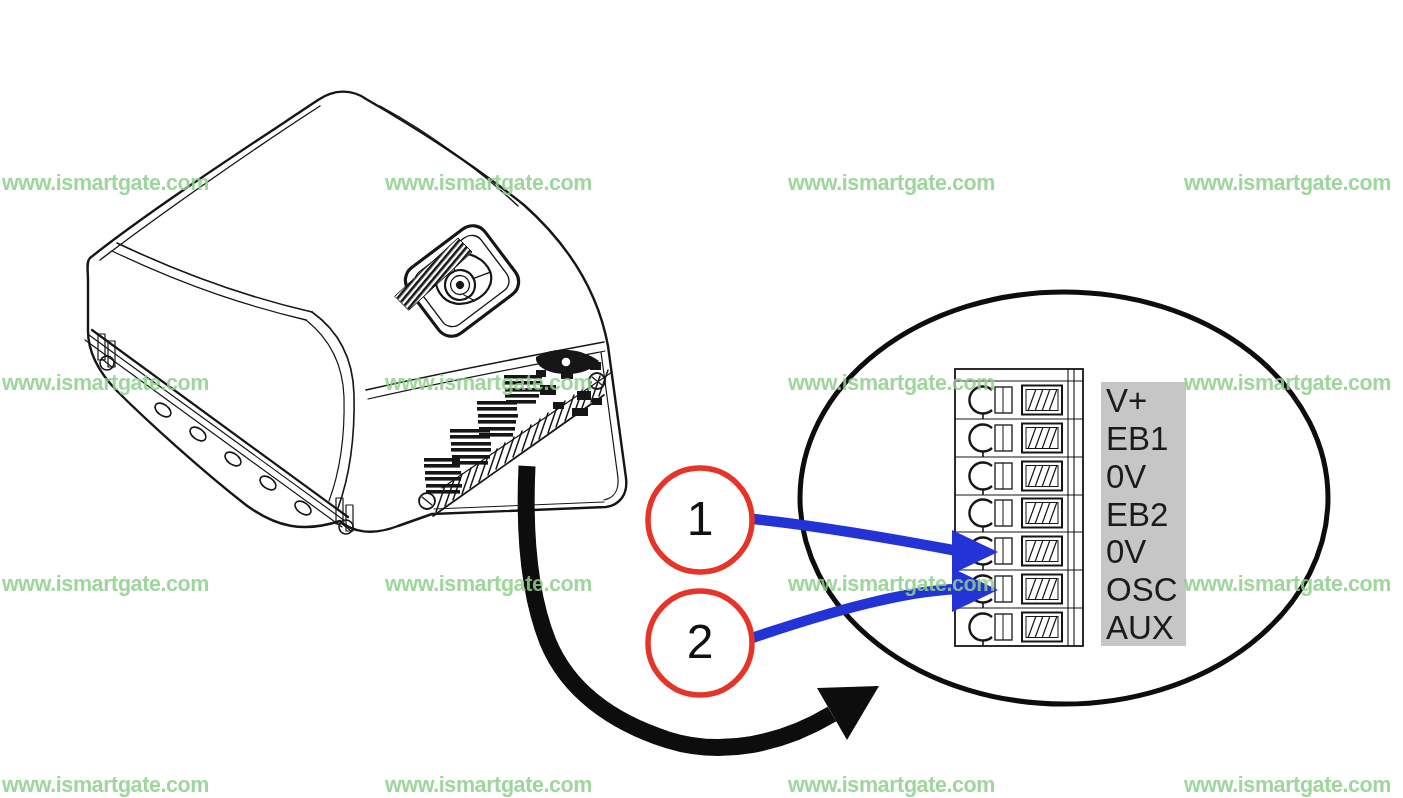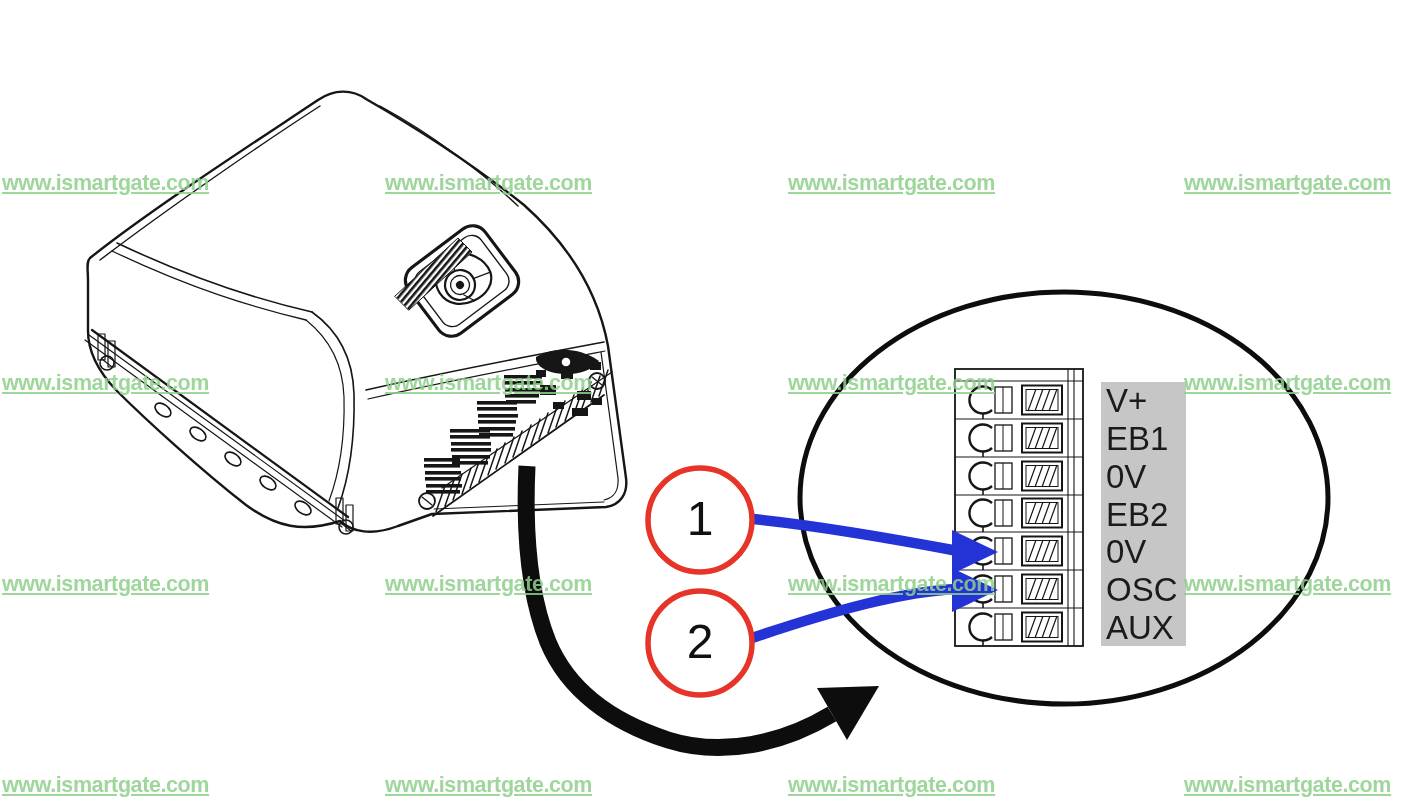--- a/index.html
+++ b/index.html
@@ -23,21 +23,20 @@
   .callout-num{
     position:absolute;z-index:1;transform:translate(-50%,-54%);
     font-size:48px;color:#111;font-family:"Liberation Sans",sans-serif;
   }
   
   .wm{
     position:absolute;z-index:2;width:210px;
     font-size:21.5px;font-weight:bold;letter-spacing:-0.4px;
     color:#8ecf8b;opacity:0.85;white-space:nowrap;
     font-family:"Liberation Sans",sans-serif;
-    text-decoration:underline;
   }
 </style>
 </head>
 <body>
 
 <div class="stage">
 
   <svg class="diagram" width="1403" height="798" viewBox="0 0 1403 798">
     <defs>
       <pattern id="hatch" patternUnits="userSpaceOnUse" width="5" height="5" patternTransform="rotate(40)">

